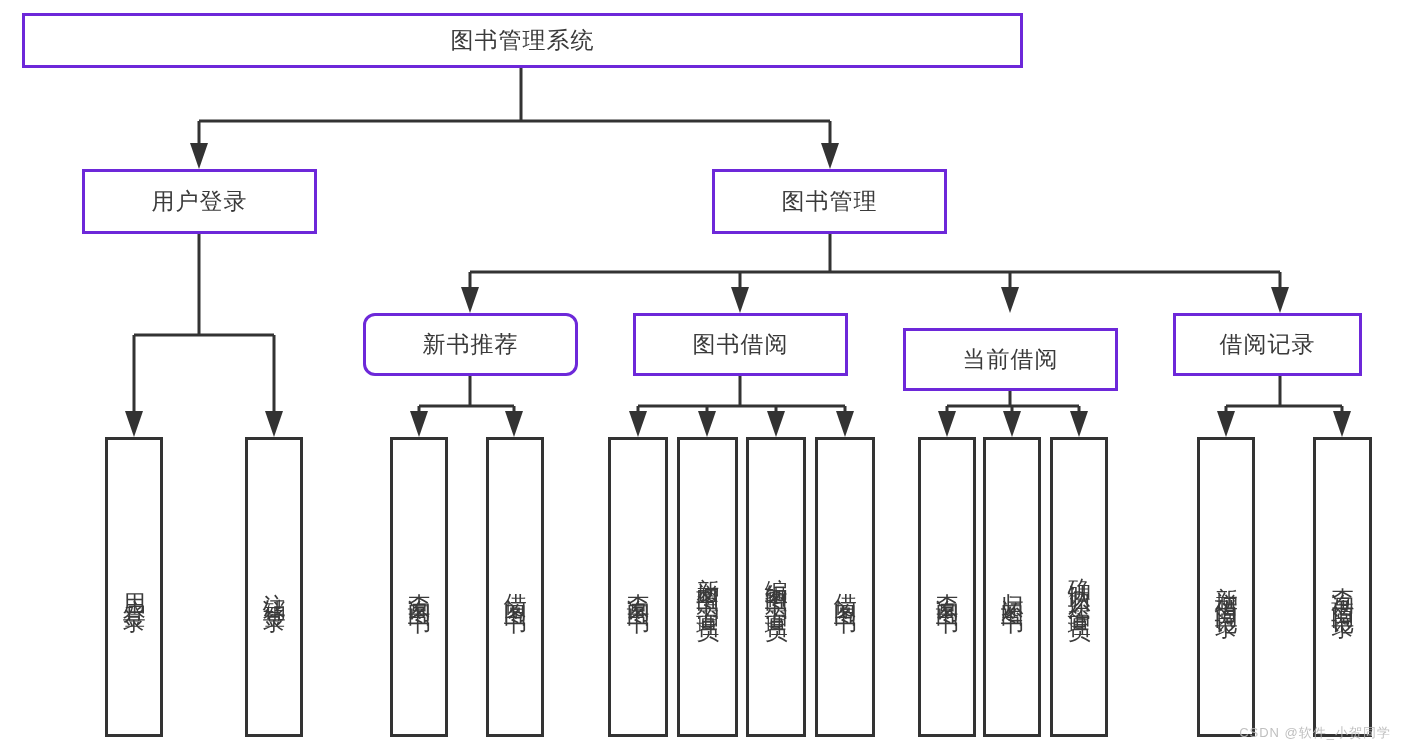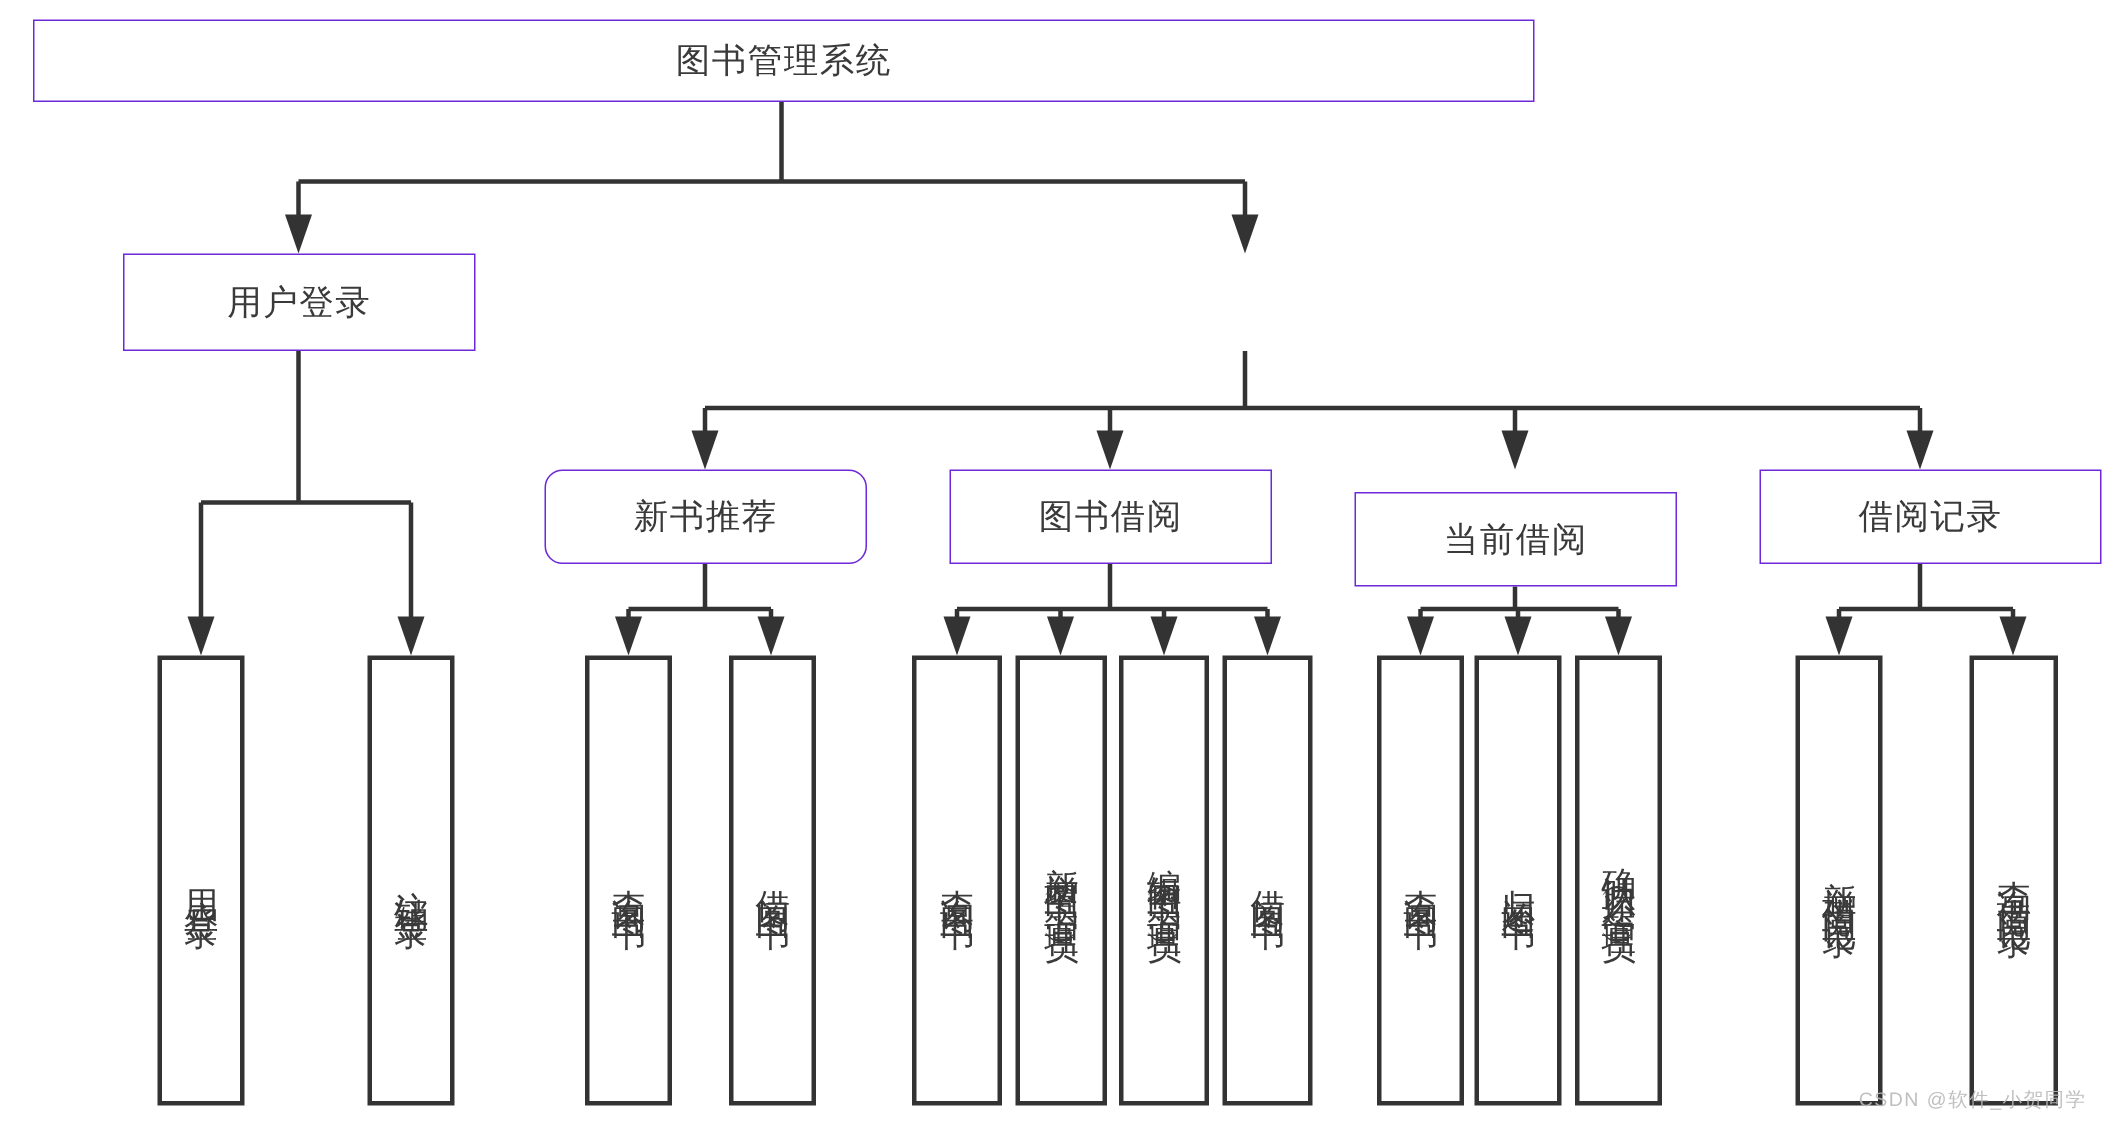--- a/index.html
+++ b/index.html
@@ -5,21 +5,21 @@
   html,body { margin:0; padding:0; background:#ffffff; }
   .canvas {
     position:relative; width:1405px; height:747px; background:#ffffff;
     font-family:"Liberation Sans","DejaVu Sans",sans-serif; color:#3a3a3a;
     overflow:hidden;
   }
   .connector-layer { position:absolute; left:0; top:0; width:1405px; height:747px; pointer-events:none; }
   .connector-layer path { stroke:#333333; stroke-width:3; fill:none; }
   .connector-layer polygon { fill:#333333; stroke:none; }
   .box {
-    position:absolute; box-sizing:border-box; border:1px solid #6d28d9; background:#ffffff;
+    position:absolute; box-sizing:border-box; border:3px solid #6d28d9; background:#ffffff;
     display:flex; align-items:center; justify-content:center;
     font-size:23px; letter-spacing:1px; white-space:nowrap;
   }
   .leaf {
     position:absolute; box-sizing:border-box; border:3px solid #333333; background:#ffffff;
     display:flex; align-items:center; justify-content:center;
     top:437px; height:300px;
   }
   .leaf > span {
     writing-mode:vertical-rl; text-orientation:mixed;
@@ -78,31 +78,34 @@
     </g>
   </svg>
 
   <div class="box" style="left:22px; top:13px; width:1001px; height:55px;">
     <span>图书管理系统</span>
   </div>
 
   <div class="box" style="left:82px; top:169px; width:235px; height:65px;">
     <span>用户登录</span>
   </div>
+  <div class="box" style="left:712px; top:169px; width:235px; height:65px;">
+    <span>图书管理</span>
+  </div>
 
   <div class="box" style="left:363px; top:313px; width:215px; height:63px;border-radius:12px;">
     <span>新书推荐</span>
   </div>
   <div class="box" style="left:633px; top:313px; width:215px; height:63px;text-align:right;">
     <span>图书借阅</span>
   </div>
   <div class="box" style="left:903px; top:328px; width:215px; height:63px;">
     <span>当前借阅</span>
   </div>
-  <div class="box" style="left:1173px; top:313px; width:228px; height:63px;font-family:Liberation Mono, monospace;">
+  <div class="box" style="left:1173px; top:313px; width:189px; height:63px;font-family:Liberation Mono, monospace;">
     <span>借阅记录</span>
   </div>
 
   <div class="leaf" style="left:105px; width:58px;">
     <span>用户登录</span>
   </div>
   <div class="leaf" style="left:245px; width:58px;">
     <span>注销登录</span>
   </div>
 

